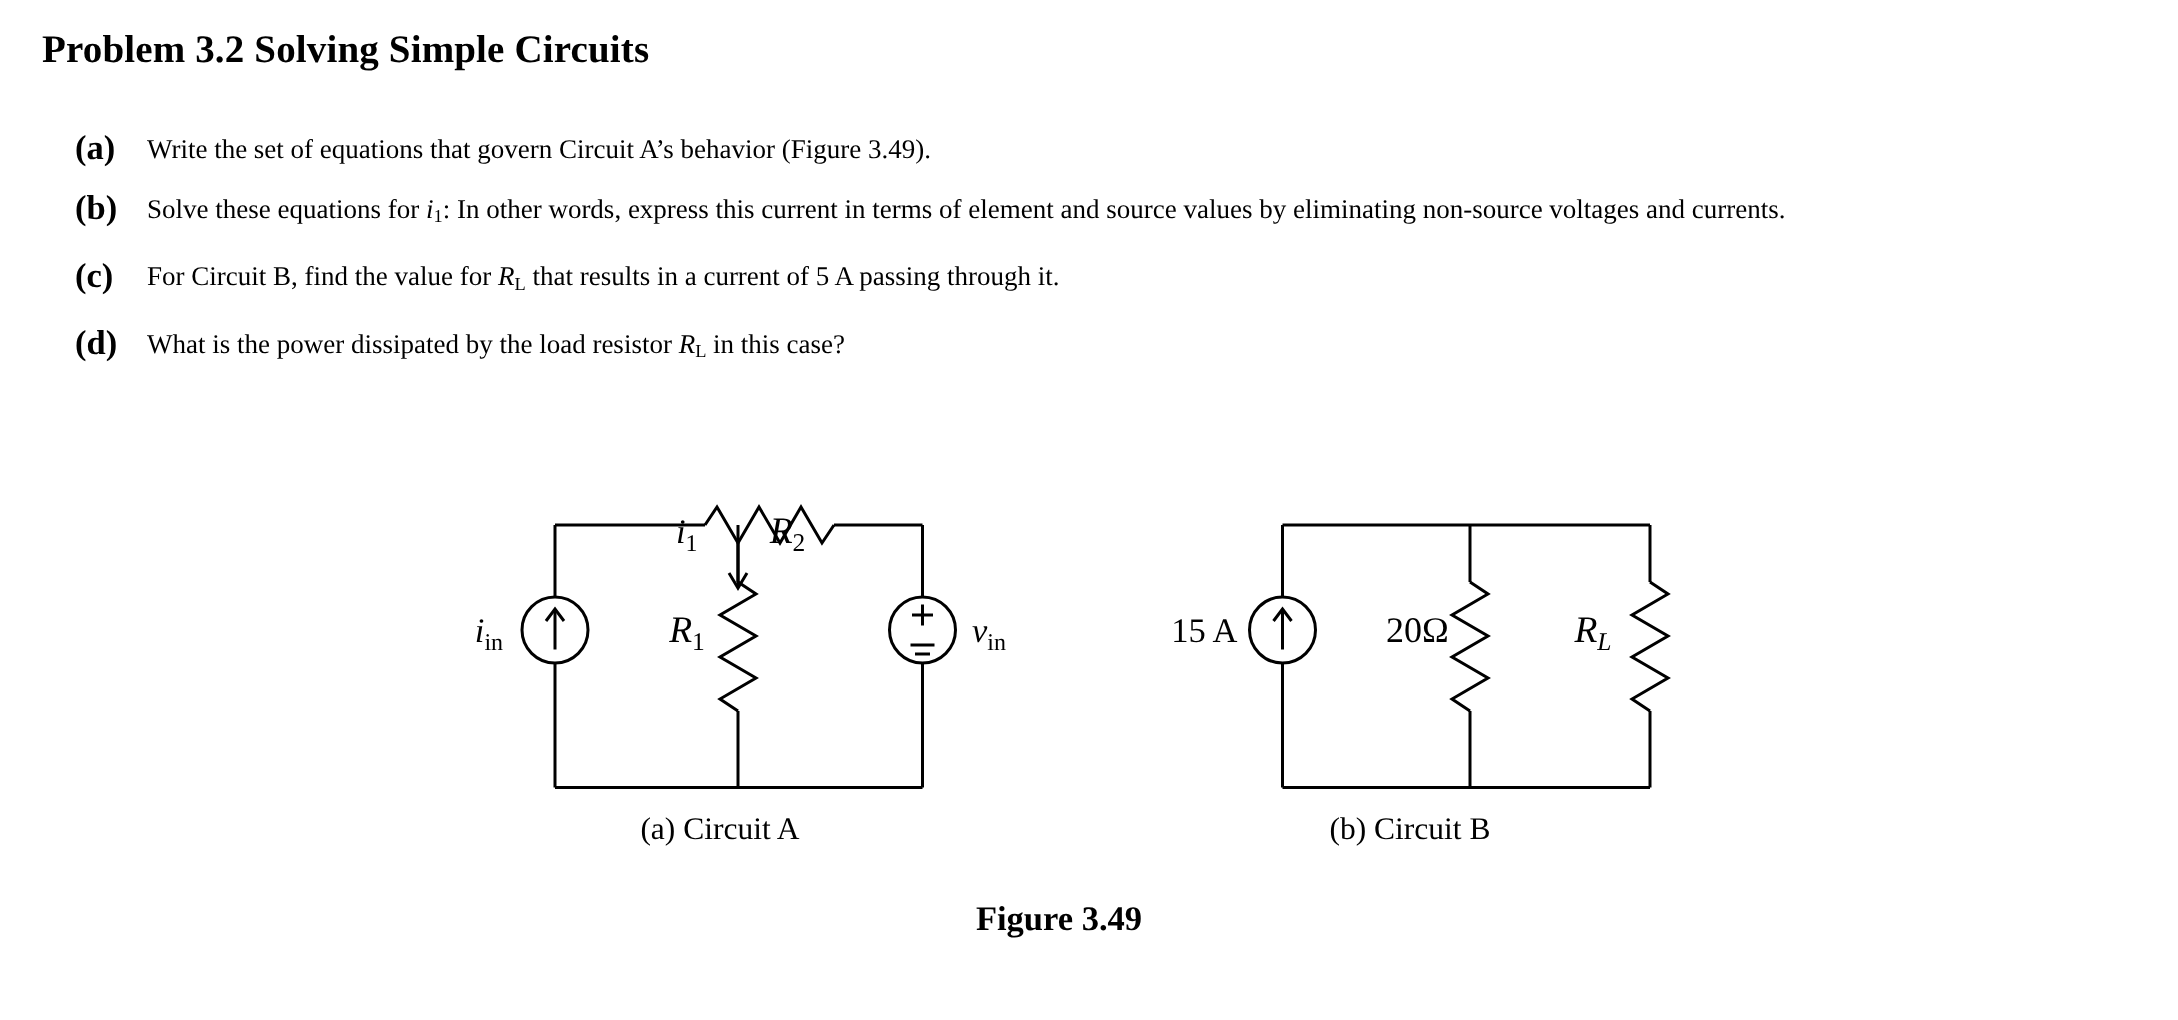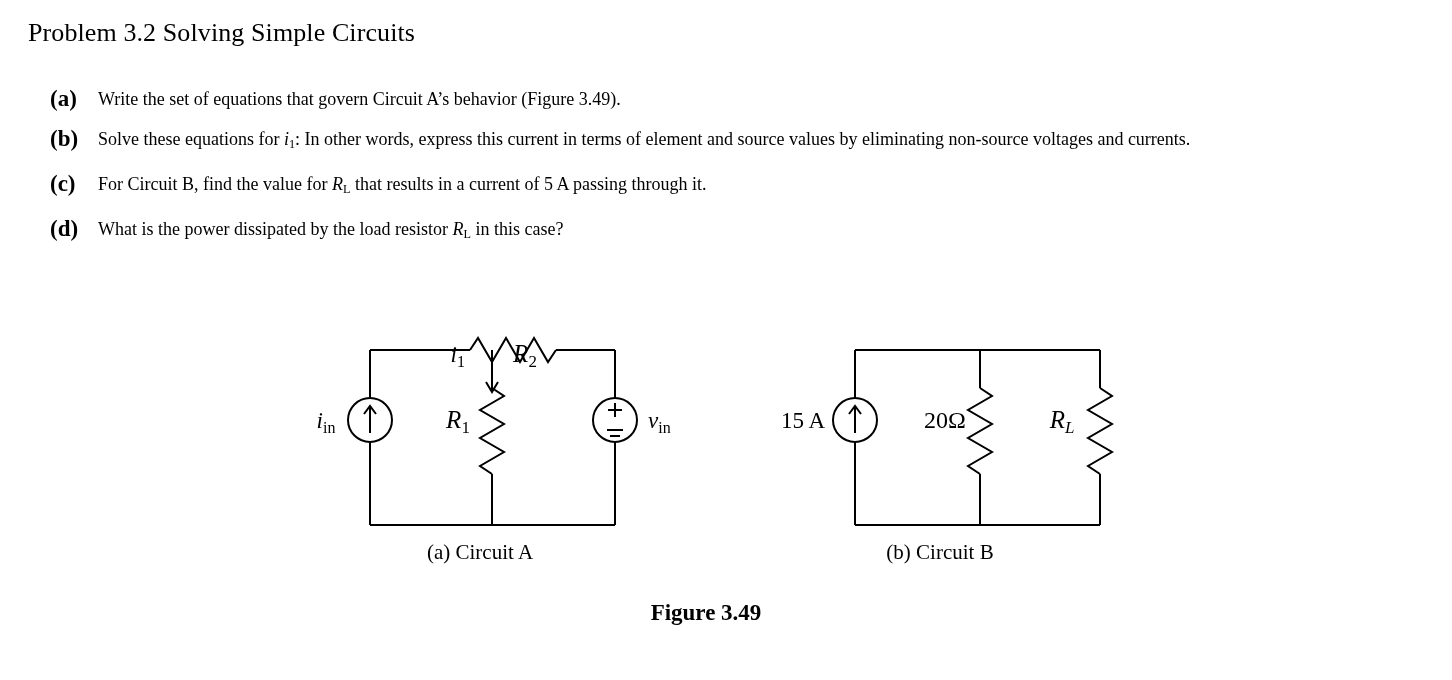--- a/index.html
+++ b/index.html
@@ -18,21 +18,21 @@
   .page {
     position: relative;
     width: 1452px;
     height: 680px;
   }
   .problem-title {
     position: absolute;
     left: 28px;
     top: 18px;
     font-size: 26px;
-    font-weight: normal;
+    font-weight: bold;
     letter-spacing: 0.1px;
   }
   .parts {
     position: absolute;
     left: 50px;
     top: 80px;
     width: 1380px;
   }
   .part {
     display: flex;

